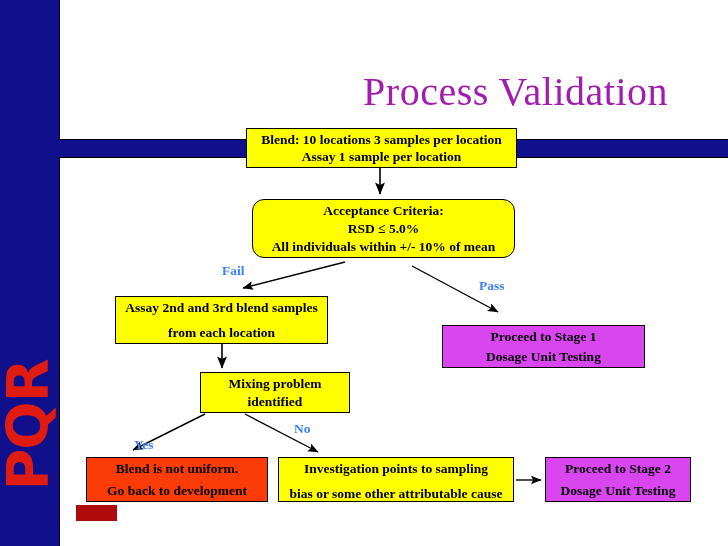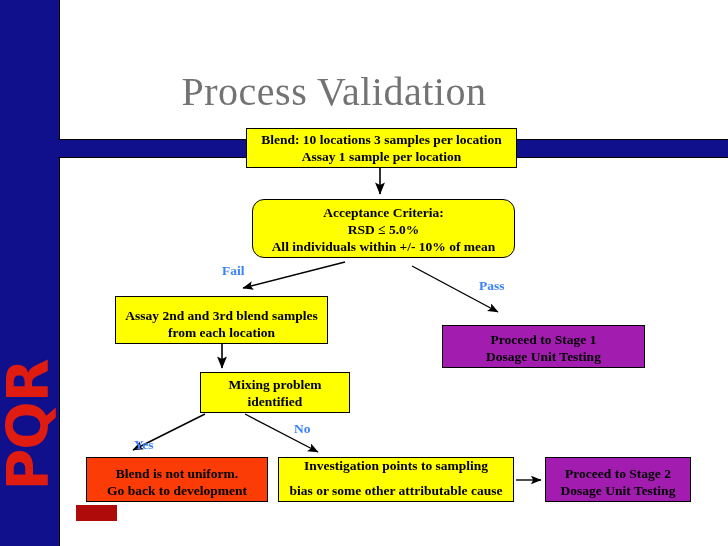--- a/index.html
+++ b/index.html
@@ -63,46 +63,46 @@
     height: 16px;
     background: #b00b0b;
   }
 
   
   .slide-title {
     position: absolute;
     left: 0;
     top: 68px;
     width: 668px;
-    text-align: center;
+    text-align: right;
     font-size: 40px;
-    color: #737373;
+    color: #a21caf;
     font-family: "Liberation Serif", "DejaVu Serif", serif;
     letter-spacing: 0.5px;
   }
 
   
   .node {
     position: absolute;
     box-sizing: border-box;
     border: 1px solid #000000;
     color: #000000;
     font-family: "Liberation Serif", "DejaVu Serif", serif;
     font-weight: bold;
     font-size: 13.5px;
     line-height: 17px;
     display: flex;
     flex-direction: column;
     align-items: center;
-    justify-content: flex-end;
+    justify-content: space-between;
     text-align: center;
     padding: 2px 4px;
   }
   .node.yellow { background: #ffff00; }
-  .node.cyan   { background: #a21caf; }
+  .node.cyan   { background: #d946ef; }
   .node.red    { background: #fb3c06; }
 
   .node .line { display: block; white-space: nowrap; }
 
   
   .branch-label {
     position: absolute;
     font-family: "Liberation Serif", "DejaVu Serif", serif;
     font-weight: bold;
     font-size: 13.5px;

